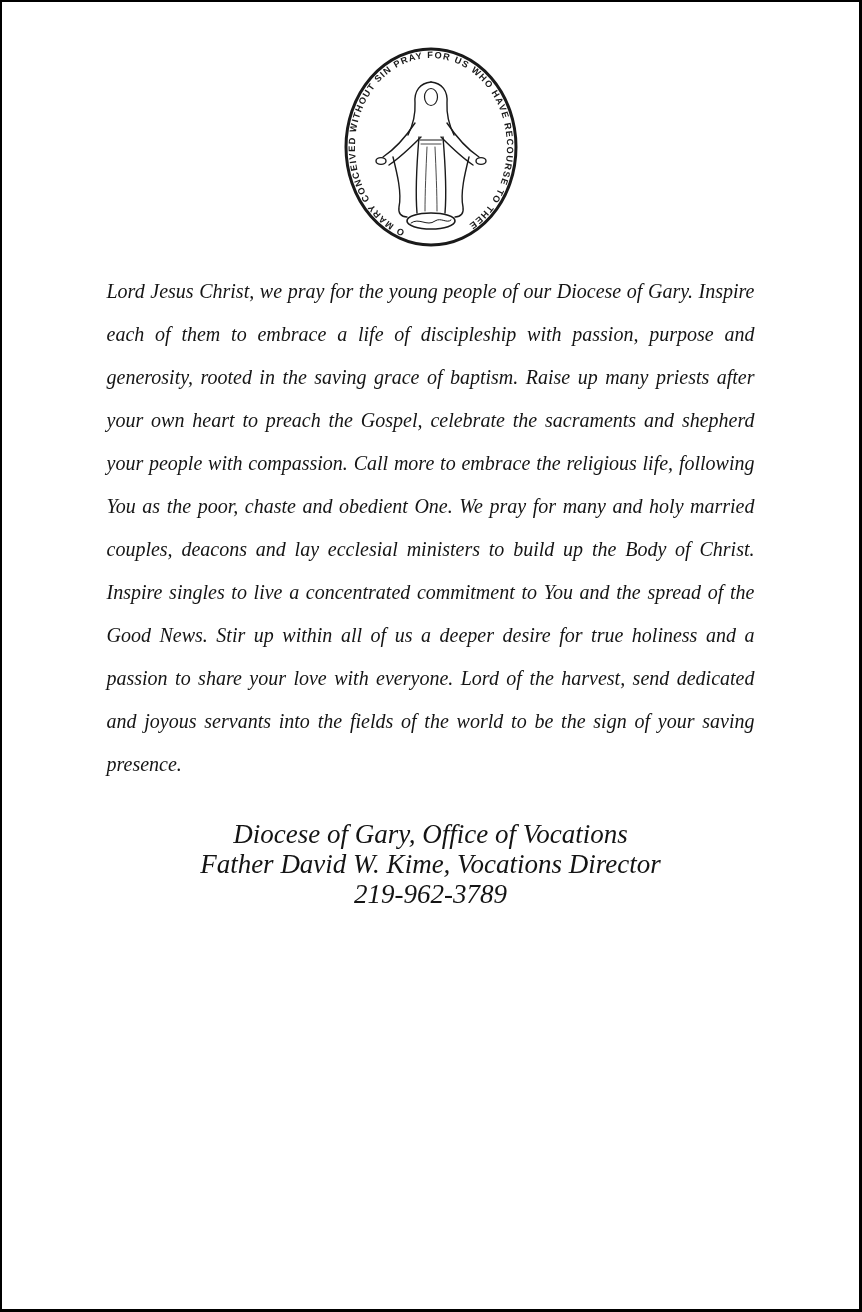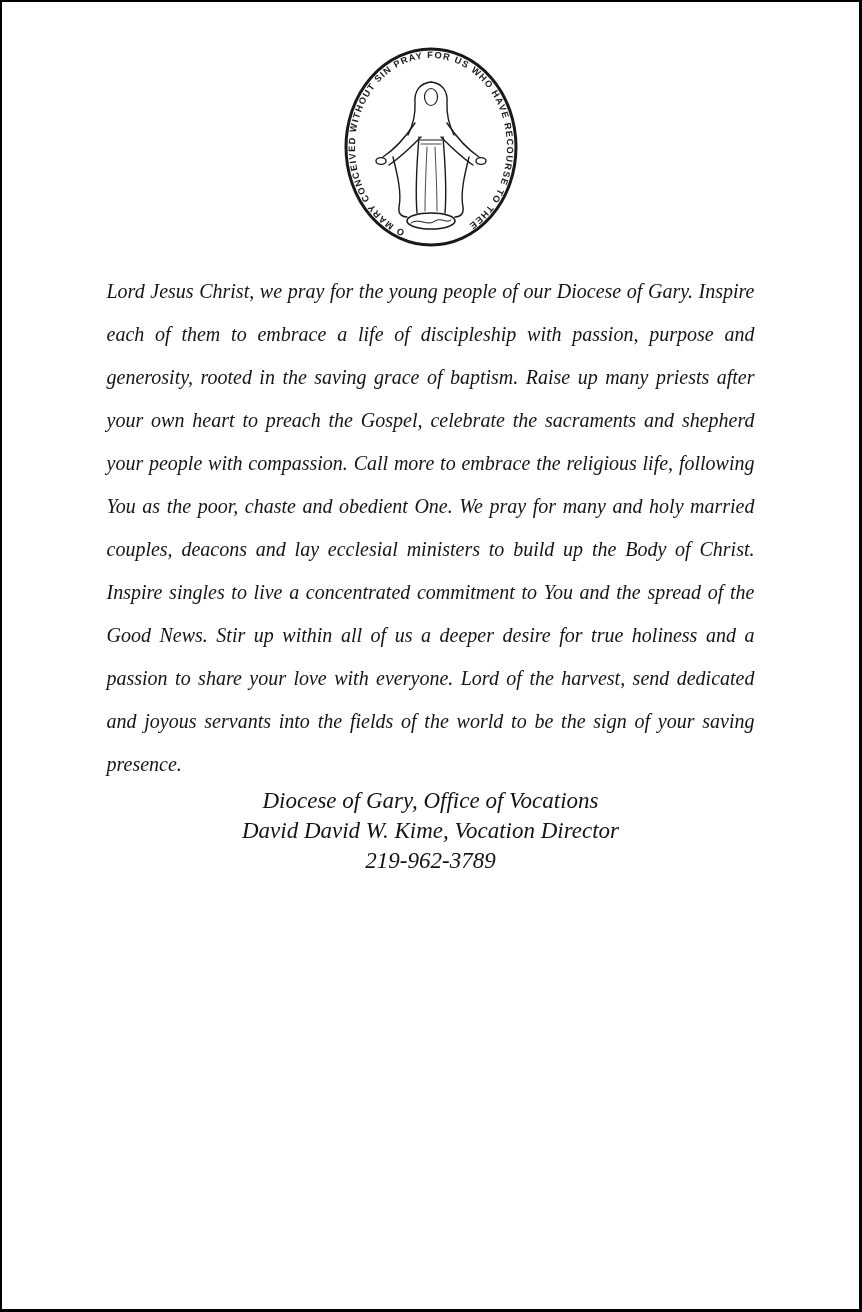--- a/index.html
+++ b/index.html
@@ -32,23 +32,24 @@
   .prayer {
     width: 648px;
     margin: 20px auto 0 auto;
     font-style: italic;
     font-size: 20px;
     line-height: 43px;
     text-align: justify;
     color: #141414;
   }
   .footer {
+    margin-top: 33px;
     text-align: center;
     font-style: italic;
-    font-size: 23px;
+    font-size: 27px;
     line-height: 30px;
     color: #141414;
   }
 </style>
 </head>
 <body>
 
 <div class="page">
 
   <div class="medal-wrap">
@@ -92,17 +93,17 @@
         <ellipse cx="90" cy="176" rx="24" ry="8" stroke-width="1.6"></ellipse>
         <path d="M 70 178 C 78 172 86 182 94 176 C 100 172 106 179 110 175" stroke-width="1"></path>
       </g>
     </svg>
   </div>
 
   <p class="prayer">Lord Jesus Christ, we pray for the young people of our Diocese of Gary. Inspire each of them to embrace a life of discipleship with passion, purpose and generosity, rooted in the saving grace of baptism. Raise up many priests after your own heart to preach the Gospel, celebrate the sacraments and shepherd your people with compassion. Call more to embrace the religious life, following You as the poor, chaste and obedient One. We pray for many and holy married couples, deacons and lay ecclesial ministers to build up the Body of Christ. Inspire singles to live a concentrated commitment to You and the spread of the Good News. Stir up within all of us a deeper desire for true holiness and a passion to share your love with everyone. Lord of the harvest, send dedicated and joyous servants into the fields of the world to be the sign of your saving presence.</p>
 
   <div class="footer">
     <div>Diocese of Gary, Office of Vocations</div>
-    <div>David David W. Kime, Vocation Director</div>
+    <div>Father David W. Kime, Vocations Director</div>
     <div>219-962-3789</div>
   </div>
 
 </div>
 
 </body></html>

